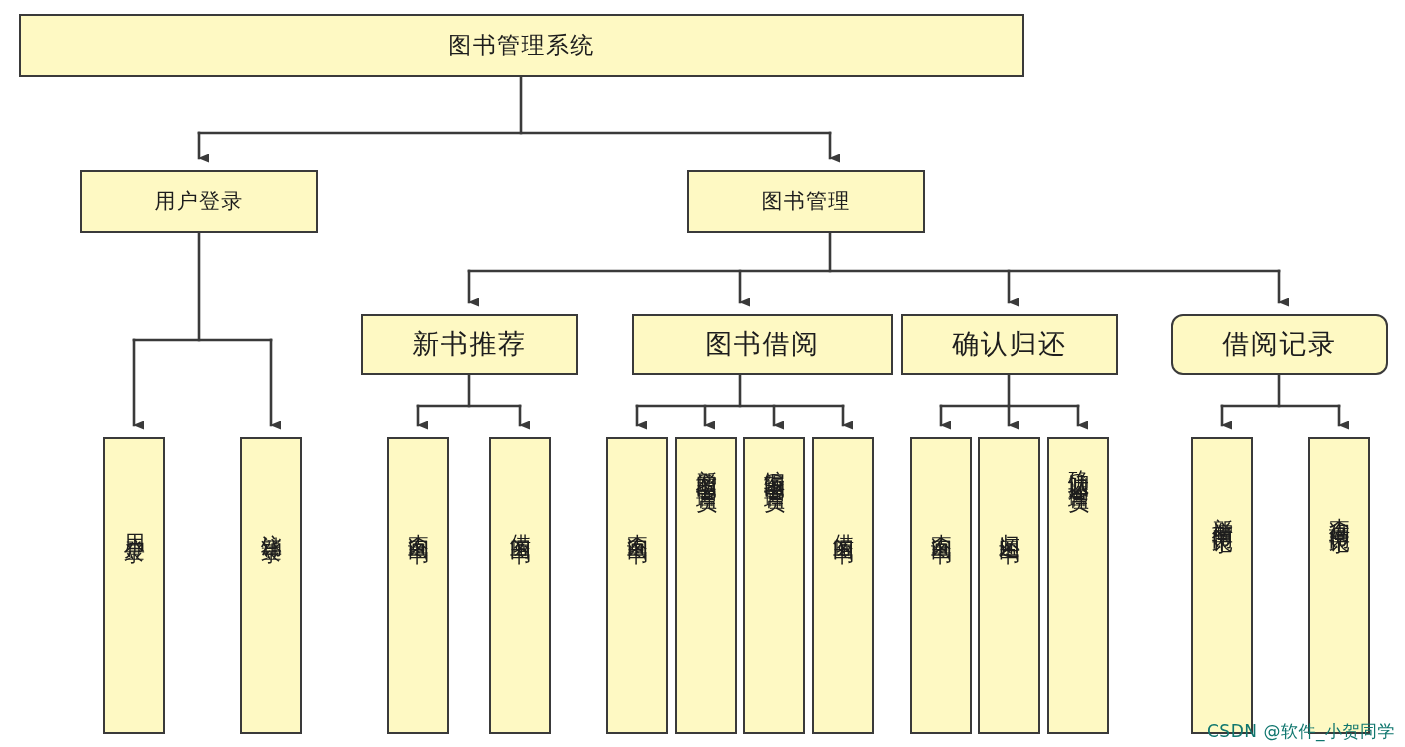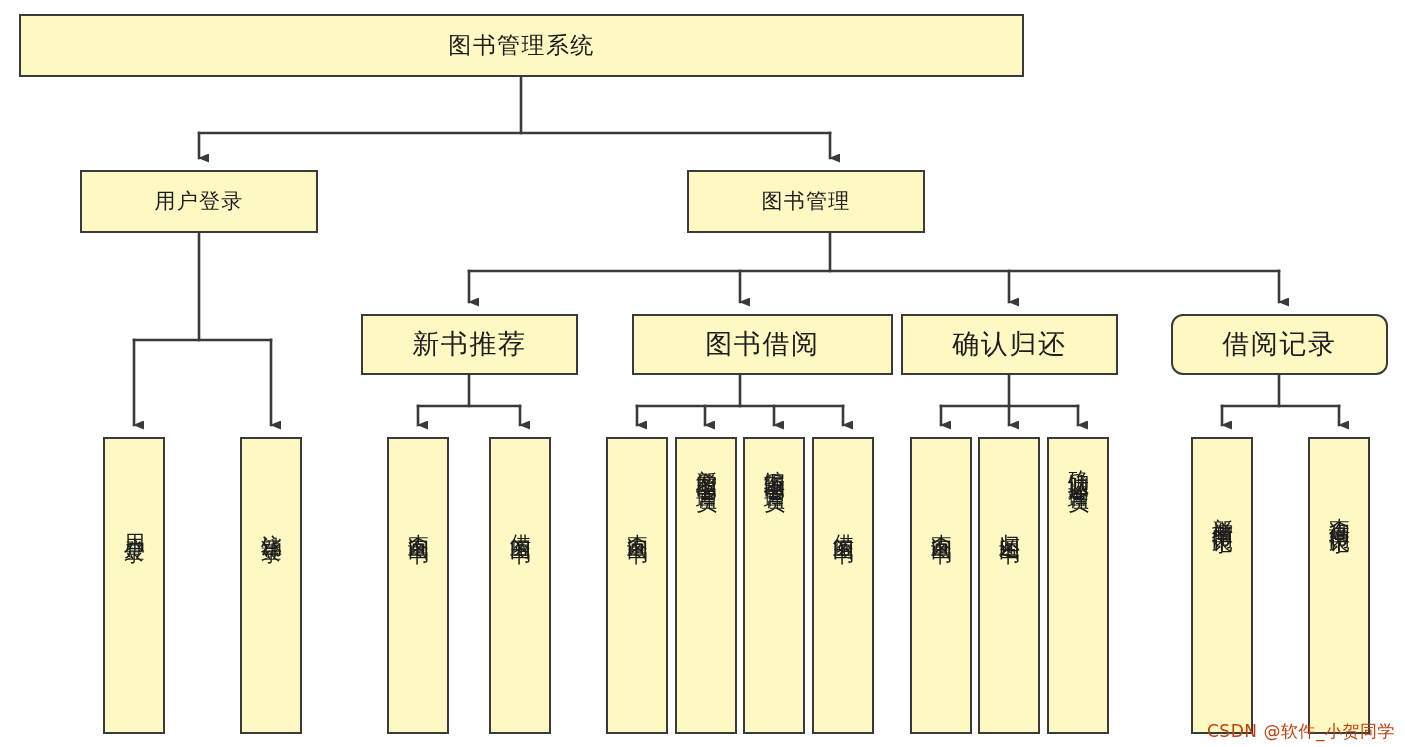--- a/index.html
+++ b/index.html
@@ -74,21 +74,21 @@
     padding-top: 62px;
   }
   .node-l4.pad-low {
     padding-top: 78px;
   }
   #watermark {
     position: absolute;
     right: 10px;
     bottom: 4px;
     font-size: 17px;
-    color: #c2410c;
+    color: #0f766e;
     letter-spacing: 0.03em;
     z-index: 5;
     white-space: nowrap;
     margin-top: 37px;
   }
 </style>
 </head>
 <body>
 
 <div id="diagram-canvas">

